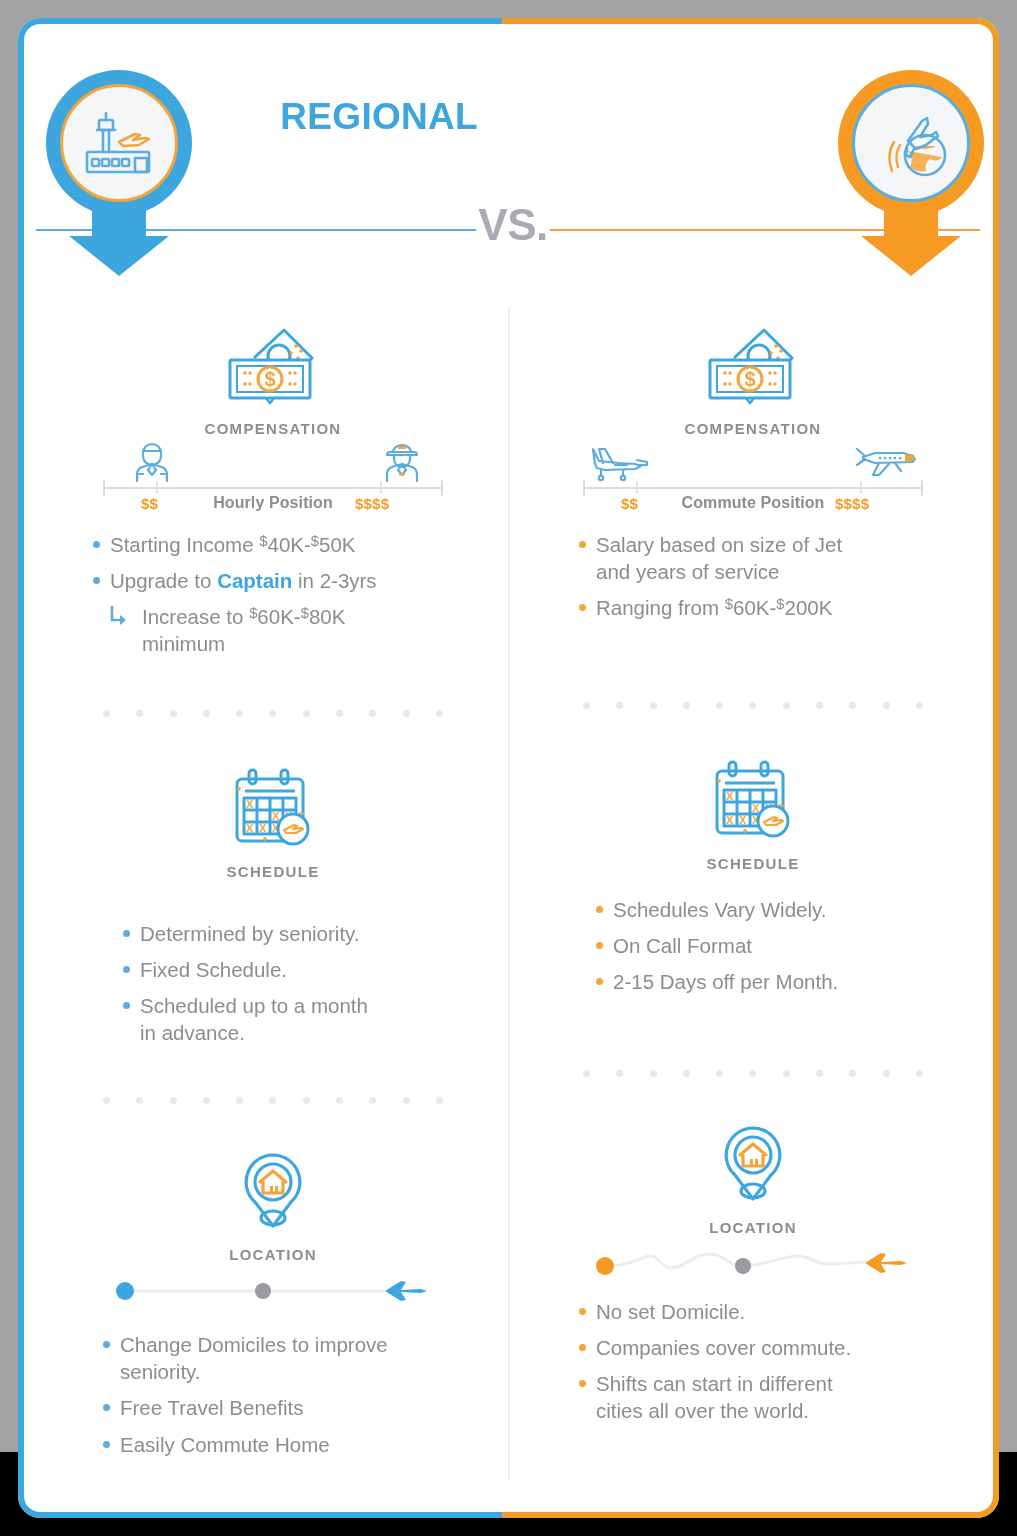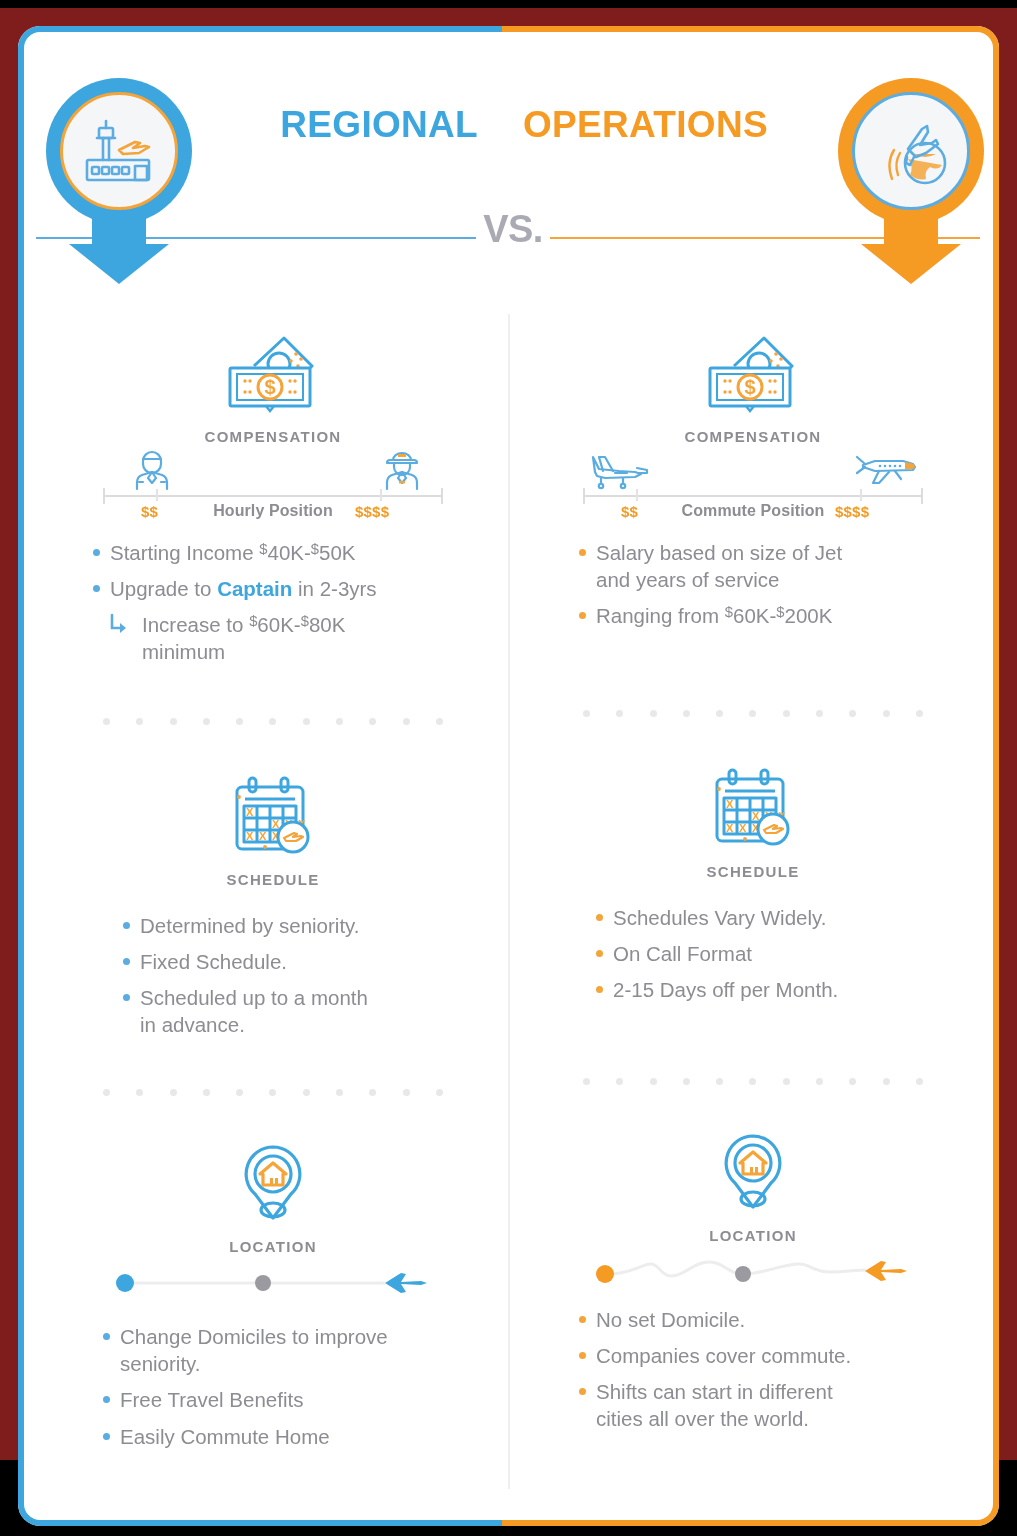--- a/index.html
+++ b/index.html
@@ -7,24 +7,24 @@
   html, body {
     width: 1017px;
     height: 1536px;
     background: #000000;
     font-family: "Liberation Sans", sans-serif;
     overflow: hidden;
   }
 
   #infographic {
     position: absolute;
-    left: 0; top: 8px;
+    left: 0; top: 0;
     width: 1017px;
     height: 1452px;
-    background: #7f1d1d;
+    background: #a3a3a3;
   }
 
   
   .card {
     position: absolute;
     left: 18px; top: 18px;
     width: 981px;
     height: 1500px;
     background: #ffffff;
     border-radius: 22px;
@@ -59,21 +59,21 @@
     top: 211px;
   }
   .hline.blue  { left: 18px;  width: 440px; background: #5BACE0; }
   .hline.orange{ left: 532px; width: 430px; background: #F5A43A; }
 
   .vs-text {
     position: absolute;
     left: 455px; top: 182px;
     width: 80px;
     text-align: center;
-    font-size: 38px;
+    font-size: 44px;
     font-weight: bold;
     color: #A9AAB4;
     letter-spacing: -0.5px;
   }
 
   .title {
     position: absolute;
     top: 78px;
     font-size: 37px;
     font-weight: bold;
@@ -229,21 +229,20 @@
     <div class="header">
 
       <div class="hline blue"></div>
       <div class="hline orange"></div>
 
       <div class="title left">
         <div>REGIONAL</div>
       </div>
 
       <div class="title right">
-        <div>OPERATIONS</div>
       </div>
 
       <div class="vs-text">VS.</div>
 
       <div class="pin left">
         <div class="stem"></div>
         <div class="tip"></div>
         <div class="ring"></div>
         <div class="inner">
           <svg width="80" height="74" viewBox="0 0 80 74">
@@ -412,21 +411,21 @@
                 <text x="30" y="65">X</text>
                 <text x="43" y="65">X</text>
             </g>
             <circle cx="10" cy="22" r="1.9" fill="#F5A43A"></circle>
             <circle cx="36" cy="72" r="1.9" fill="#F5A43A"></circle>
             <circle cx="64" cy="62" r="15" fill="#ffffff" stroke="#3EA6DE" stroke-width="3"></circle>
             <path d="M55 63 L65 58 L68 59 L64 62 L72 61 L74 62 L67 66 L57 66 Z" fill="none" stroke="#F5A43A" stroke-width="2.2" stroke-linejoin="round"></path>
           </svg>
         </div>
         <div class="sec-title">SCHEDULE</div>
-        <div class="list-wrap sch-l" style="margin-top:24px">
+        <div class="list-wrap sch-l" style="margin-top:40px">
           <ul class="bullets">
             <li>Determined by seniority.</li>
             <li>Fixed Schedule.</li>
             <li>Scheduled up to a month<br>in advance.</li>
           </ul>
         </div>
       </div>
 
       <div style="height:42px"></div>
       <div class="dots">

